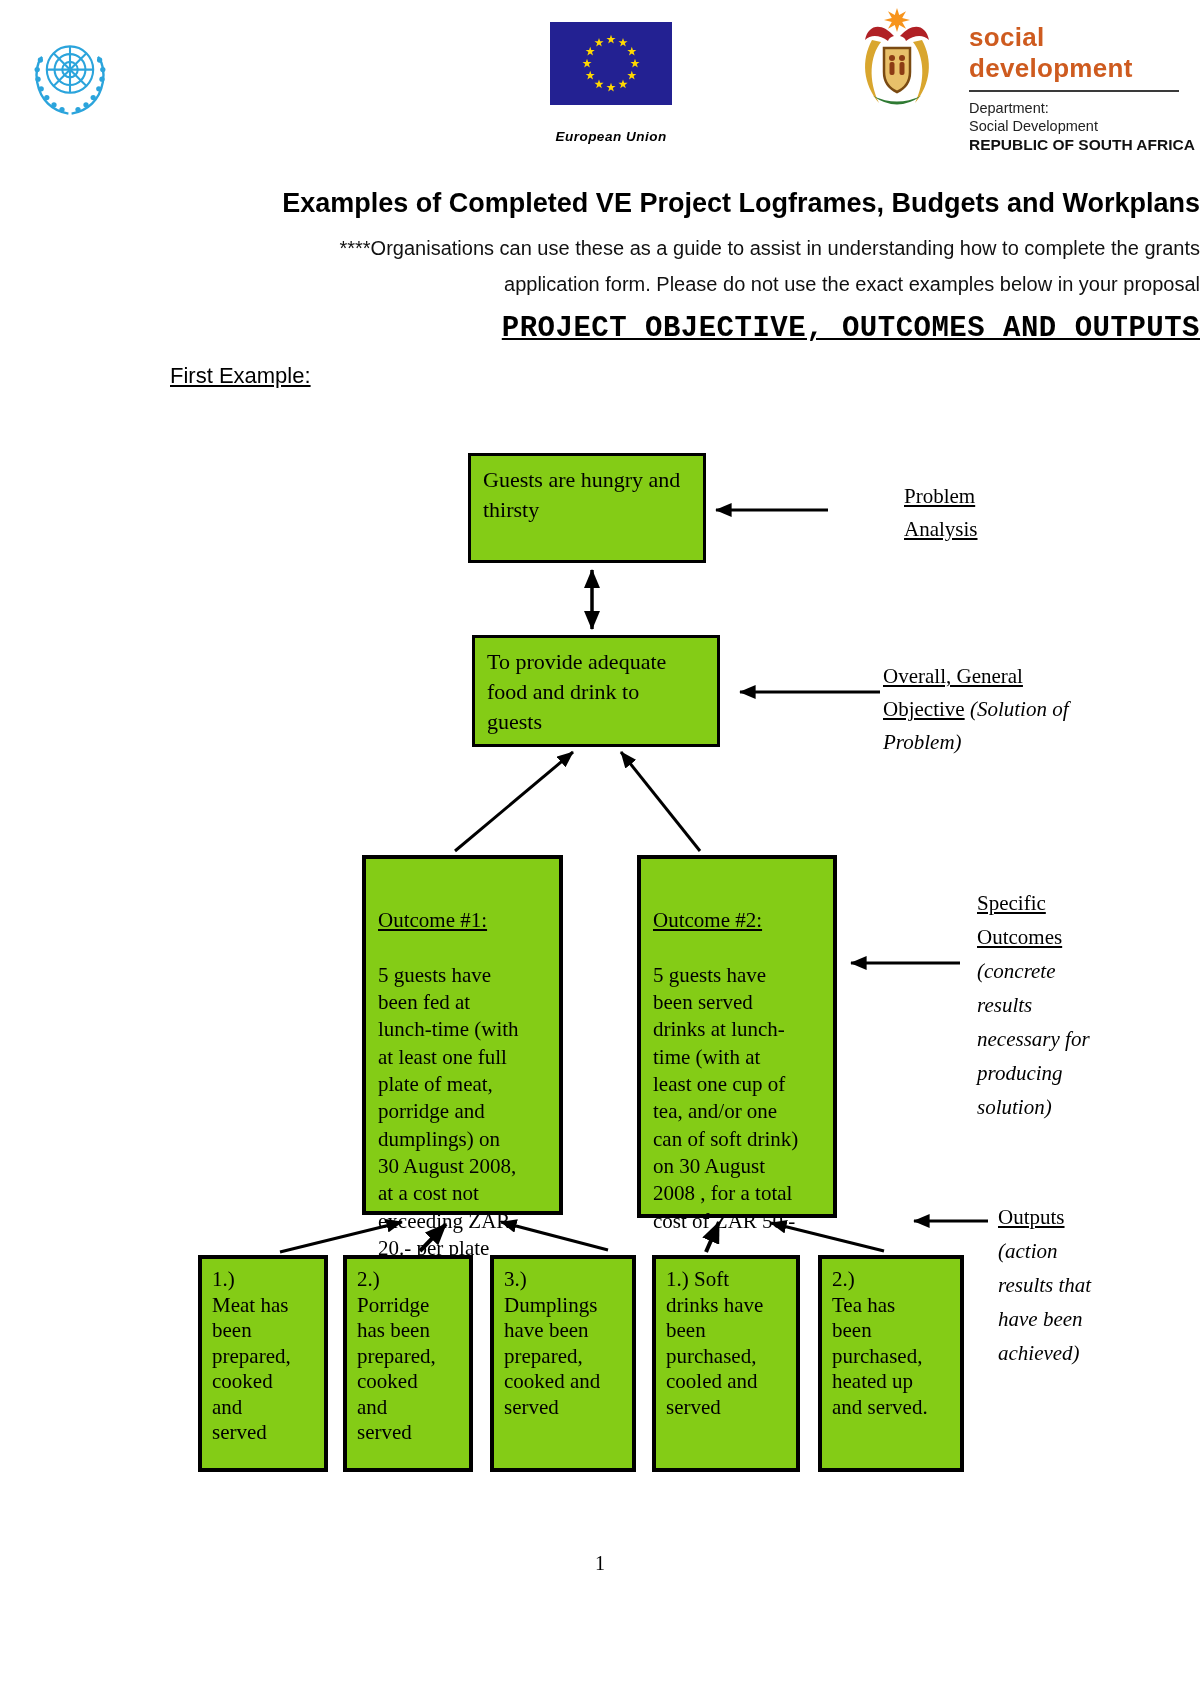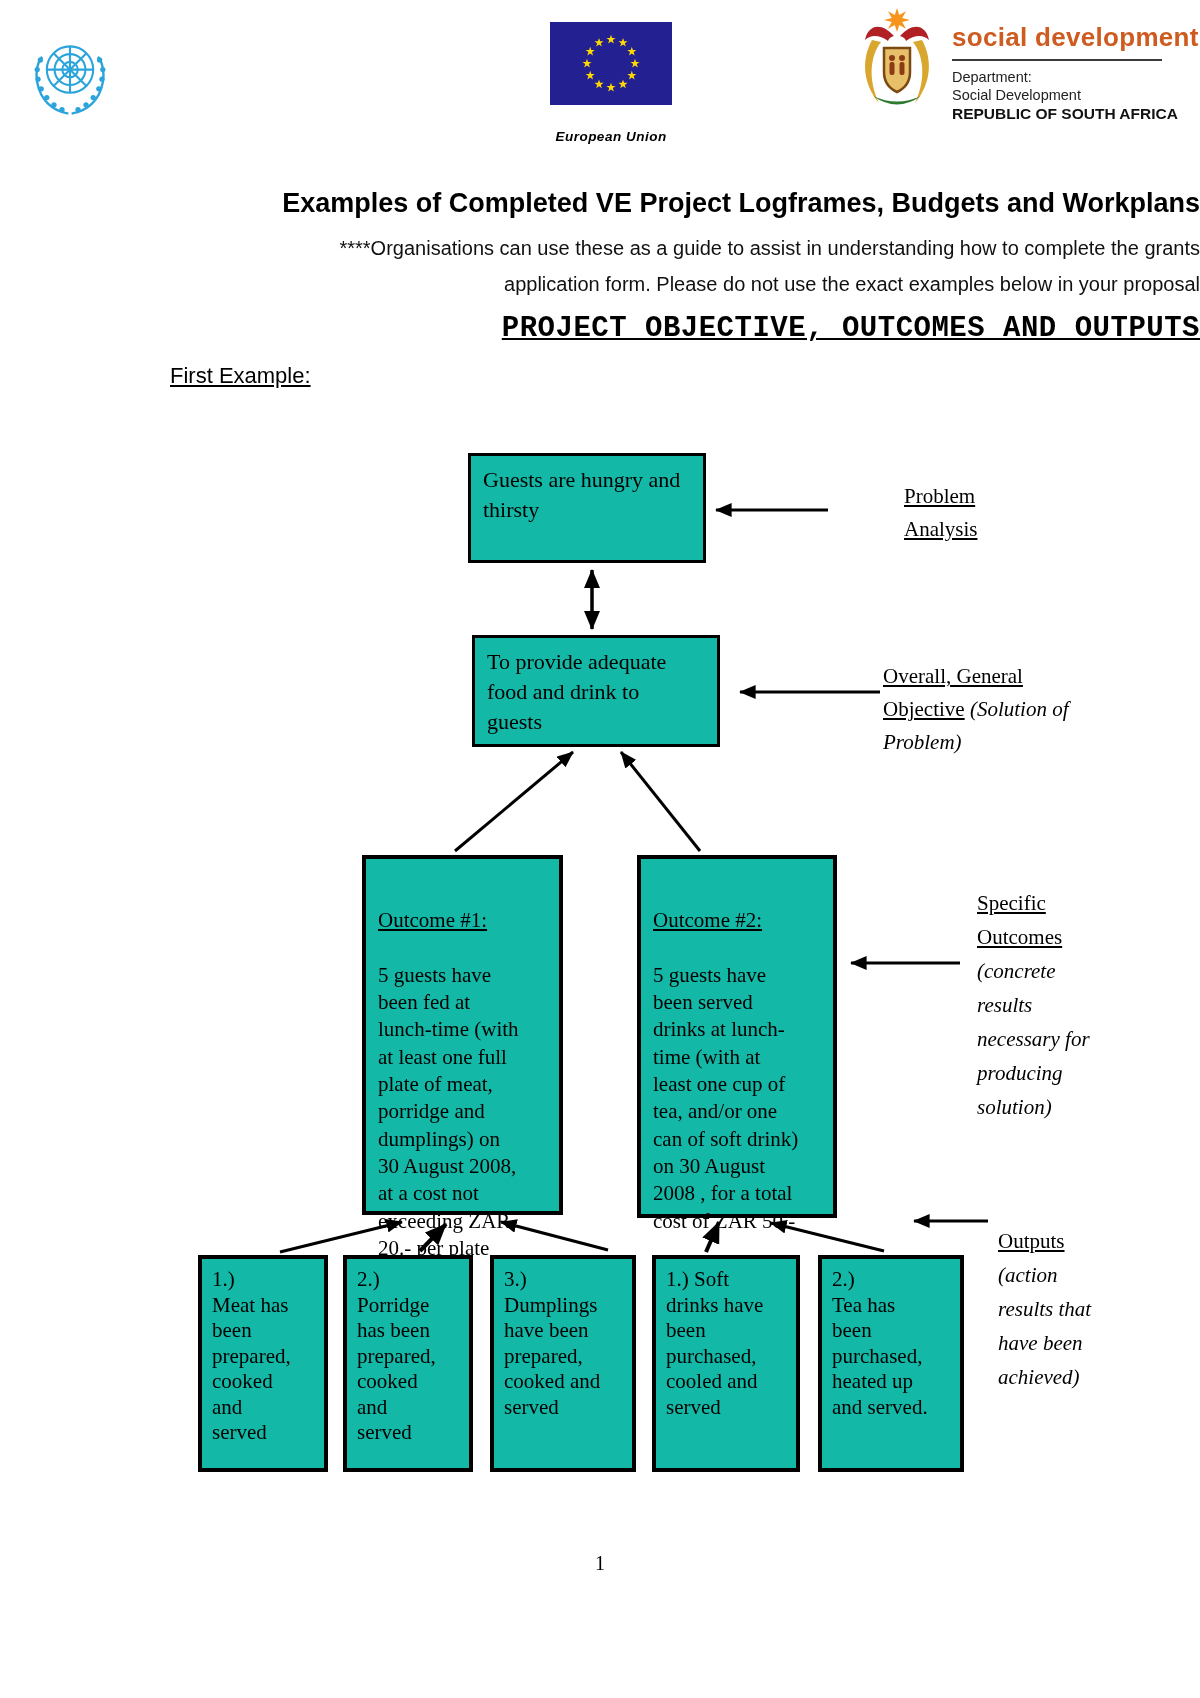--- a/index.html
+++ b/index.html
@@ -10,58 +10,58 @@
   
   .hdr-block{position:absolute;}
   #unodc{left:30px;top:36px;display:flex;align-items:flex-start;}
   #unodc .emblem{width:80px;height:80px;flex:0 0 auto;}
   #unodc .txt{margin-left:10px;padding-top:2px;}
   #unodc .acronym{font-size:50px;font-weight:bold;color:#2BA4DC;line-height:48px;letter-spacing:2px;}
   #unodc .tagline{font-size:20px;color:#2BA4DC;margin-top:3px;letter-spacing:.2px;}
   #eu{left:543px;top:22px;width:136px;text-align:center;}
   #eu .flag{display:block;margin:0 auto;}
   #eu .eu-label{margin-top:24px;font-size:13.5px;font-weight:bold;letter-spacing:.5px;font-style:italic;}
-  #sa{left:858px;top:8px;display:flex;align-items:flex-start;}
+  #sa{left:858px;top:8px;display:flex;align-items:flex-start;gap:17px;}
   #sa .arms{width:78px;height:106px;flex:0 0 auto;}
   #sa .txt{margin-left:16px;padding-top:14px;}
   #sa .brand{font-size:26px;font-weight:bold;color:#CE5B1F;letter-spacing:.3px;}
   #sa .rule{width:210px;border-top:2px solid #3a3a3a;margin:6px 0 7px 0;}
   #sa .dept{font-size:14.5px;line-height:18px;color:#222;}
   #sa .country{font-size:15.5px;line-height:19px;font-weight:bold;color:#111;}
   
   .centerline{position:absolute;left:0;right:0;text-align:right;}
   #doc-title{top:188px;font-size:27px;font-weight:bold;}
   #doc-subtitle{top:230px;font-size:20px;line-height:36px;white-space:pre-line;color:#111;}
   #section-heading{top:312px;font-size:29px;font-weight:bold;text-decoration:underline;letter-spacing:.5px;font-family:Liberation Mono, monospace;}
   #example-label{position:absolute;left:170px;top:363px;font-size:22px;text-decoration:underline;}
   
   #connectors{position:absolute;left:0;top:0;pointer-events:none;z-index:1;}
   .box{
-    position:absolute;z-index:2;background:#14b8a6;border:3px solid #000;box-sizing:border-box;
+    position:absolute;z-index:2;background:#84cc16;border:3px solid #000;box-sizing:border-box;
     font-family:"Liberation Serif",serif;font-size:22px;line-height:30px;
     padding:9px 12px;white-space:pre-line;
   }
   #problem-box{left:468px;top:453px;width:238px;height:110px;}
   #objective-box{left:472px;top:635px;width:248px;height:112px;}
   .outcome{border-width:4px;font-size:21px;line-height:27.3px;padding:21px 12px;}
   #outcome1-box{left:362px;top:855px;width:201px;height:360px;}
   #outcome2-box{left:637px;top:855px;width:200px;height:363px;}
   .outbox{border-width:4px;top:1255px;height:217px;font-size:21px;line-height:25.5px;padding:8px 10px;}
   #output-box-1{left:198px;width:130px;}
   #output-box-2{left:343px;width:130px;}
   #output-box-3{left:490px;width:146px;}
   #output-box-4{left:652px;width:148px;}
   #output-box-5{left:818px;width:146px;}
   .u{text-decoration:underline;}
   .i{font-style:italic;}
   .lbl{position:absolute;z-index:2;font-family:"Liberation Serif",serif;font-size:21px;line-height:33px;}
   #label-problem{left:883px;top:480px;width:100px;white-space:pre-line;margin-left:21px;}
   #label-objective{left:883px;top:660px;width:192px;}
   #label-specific{left:977px;top:886px;width:128px;line-height:34px;}
-  #label-outputs{left:998px;top:1200px;width:112px;line-height:34px;margin-top:24px;}
+  #label-outputs{left:998px;top:1200px;width:112px;line-height:34px;}
   #page-number{position:absolute;left:0;right:0;top:1552px;text-align:center;
     font-family:"Liberation Serif",serif;font-size:20px;}
 </style>
 </head>
 <body>
 
 <div class="hdr-block" id="unodc">
   <svg class="emblem" viewBox="0 0 100 100">
     <g stroke="#2BA4DC" stroke-width="2.6" fill="none">
       <circle cx="50" cy="42" r="29"></circle>

